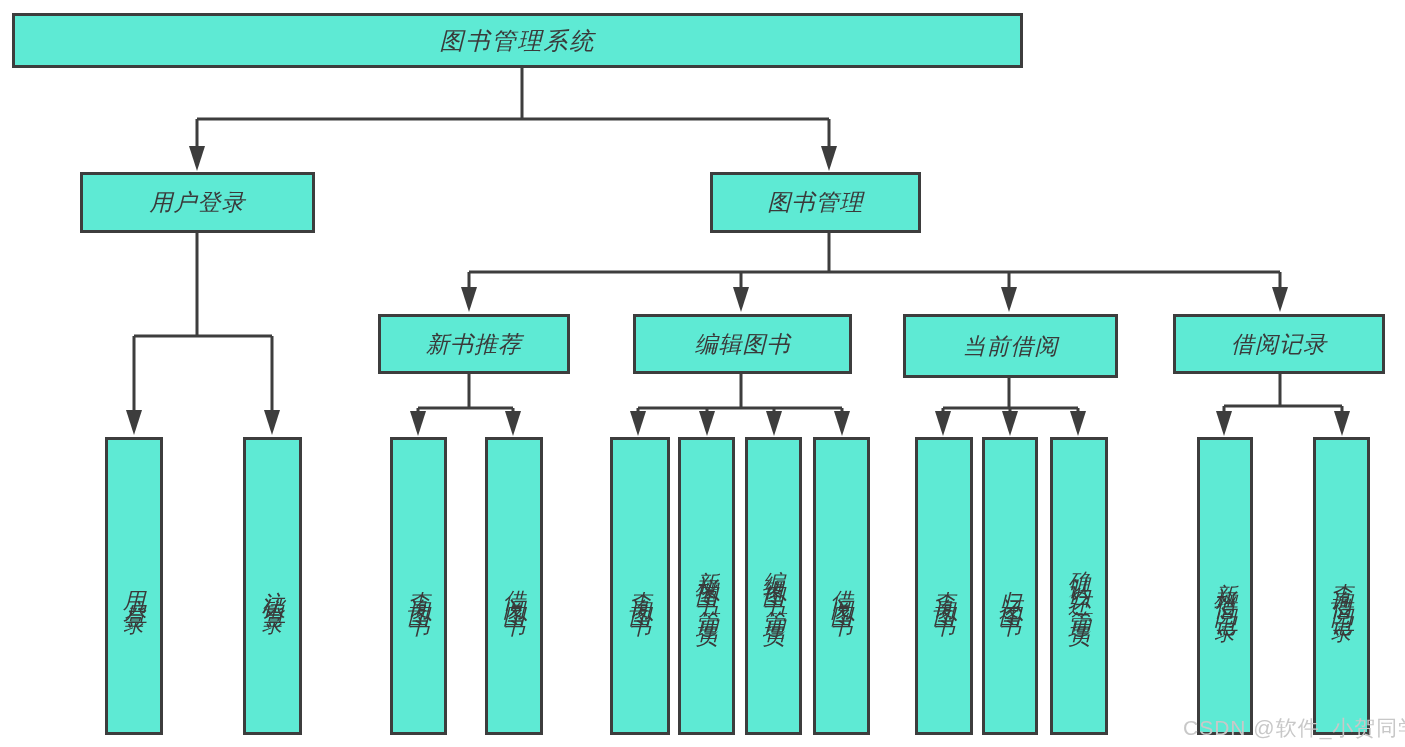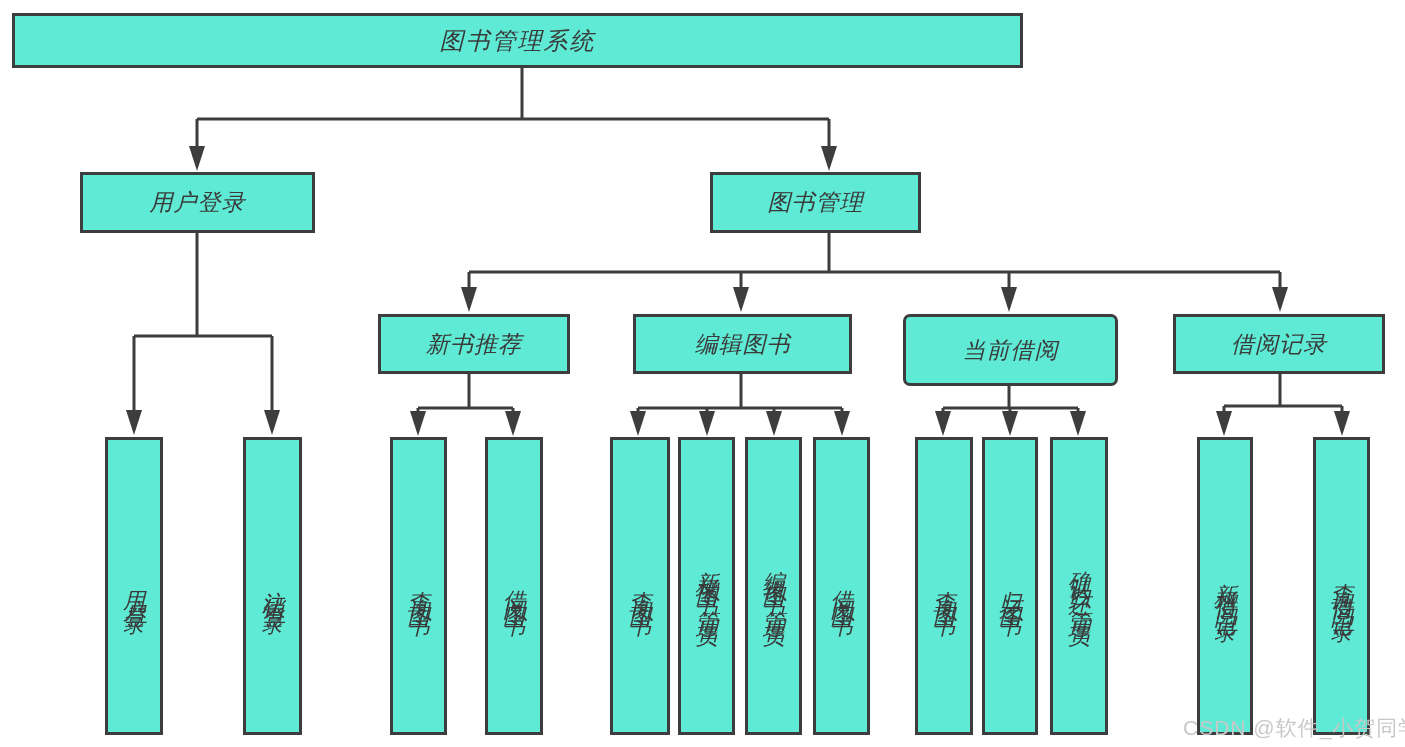--- a/index.html
+++ b/index.html
@@ -38,21 +38,21 @@
     letter-spacing: 8px;
     line-height: 1;
     padding-top: 6px;
   }
   
   .n-root        { left: 12px;   top: 13px;  width: 1011px; height: 55px; }
   .n-login       { left: 80px;   top: 172px; width: 235px;  height: 61px; }
   .n-mgmt        { left: 710px;  top: 172px; width: 211px;  height: 61px; }
   .n-newbook     { left: 378px;  top: 314px; width: 192px;  height: 60px; }
   .n-bookborrow  { left: 633px;  top: 314px; width: 219px;  height: 60px; }
-  .n-curborrow   { left: 903px;  top: 314px; width: 215px;  height: 72px; border-radius: 7px; }
+  .n-curborrow   { left: 903px;  top: 314px; width: 215px;  height: 64px; }
   .n-records     { left: 1173px; top: 314px; width: 212px;  height: 60px; }
   .leaf          { top: 437px; height: 298px; }
   .n-l-userlogin { left: 105px;  width: 58px; }
   .n-l-logout    { left: 243px;  width: 59px; }
   .n-l-a1        { left: 390px;  width: 57px; }
   .n-l-a2        { left: 485px;  width: 58px; }
   .n-l-b1        { left: 610px;  width: 60px; }
   .n-l-b2        { left: 678px;  width: 57px; }
   .n-l-b3        { left: 745px;  width: 57px; }
   .n-l-b4        { left: 813px;  width: 57px; }

